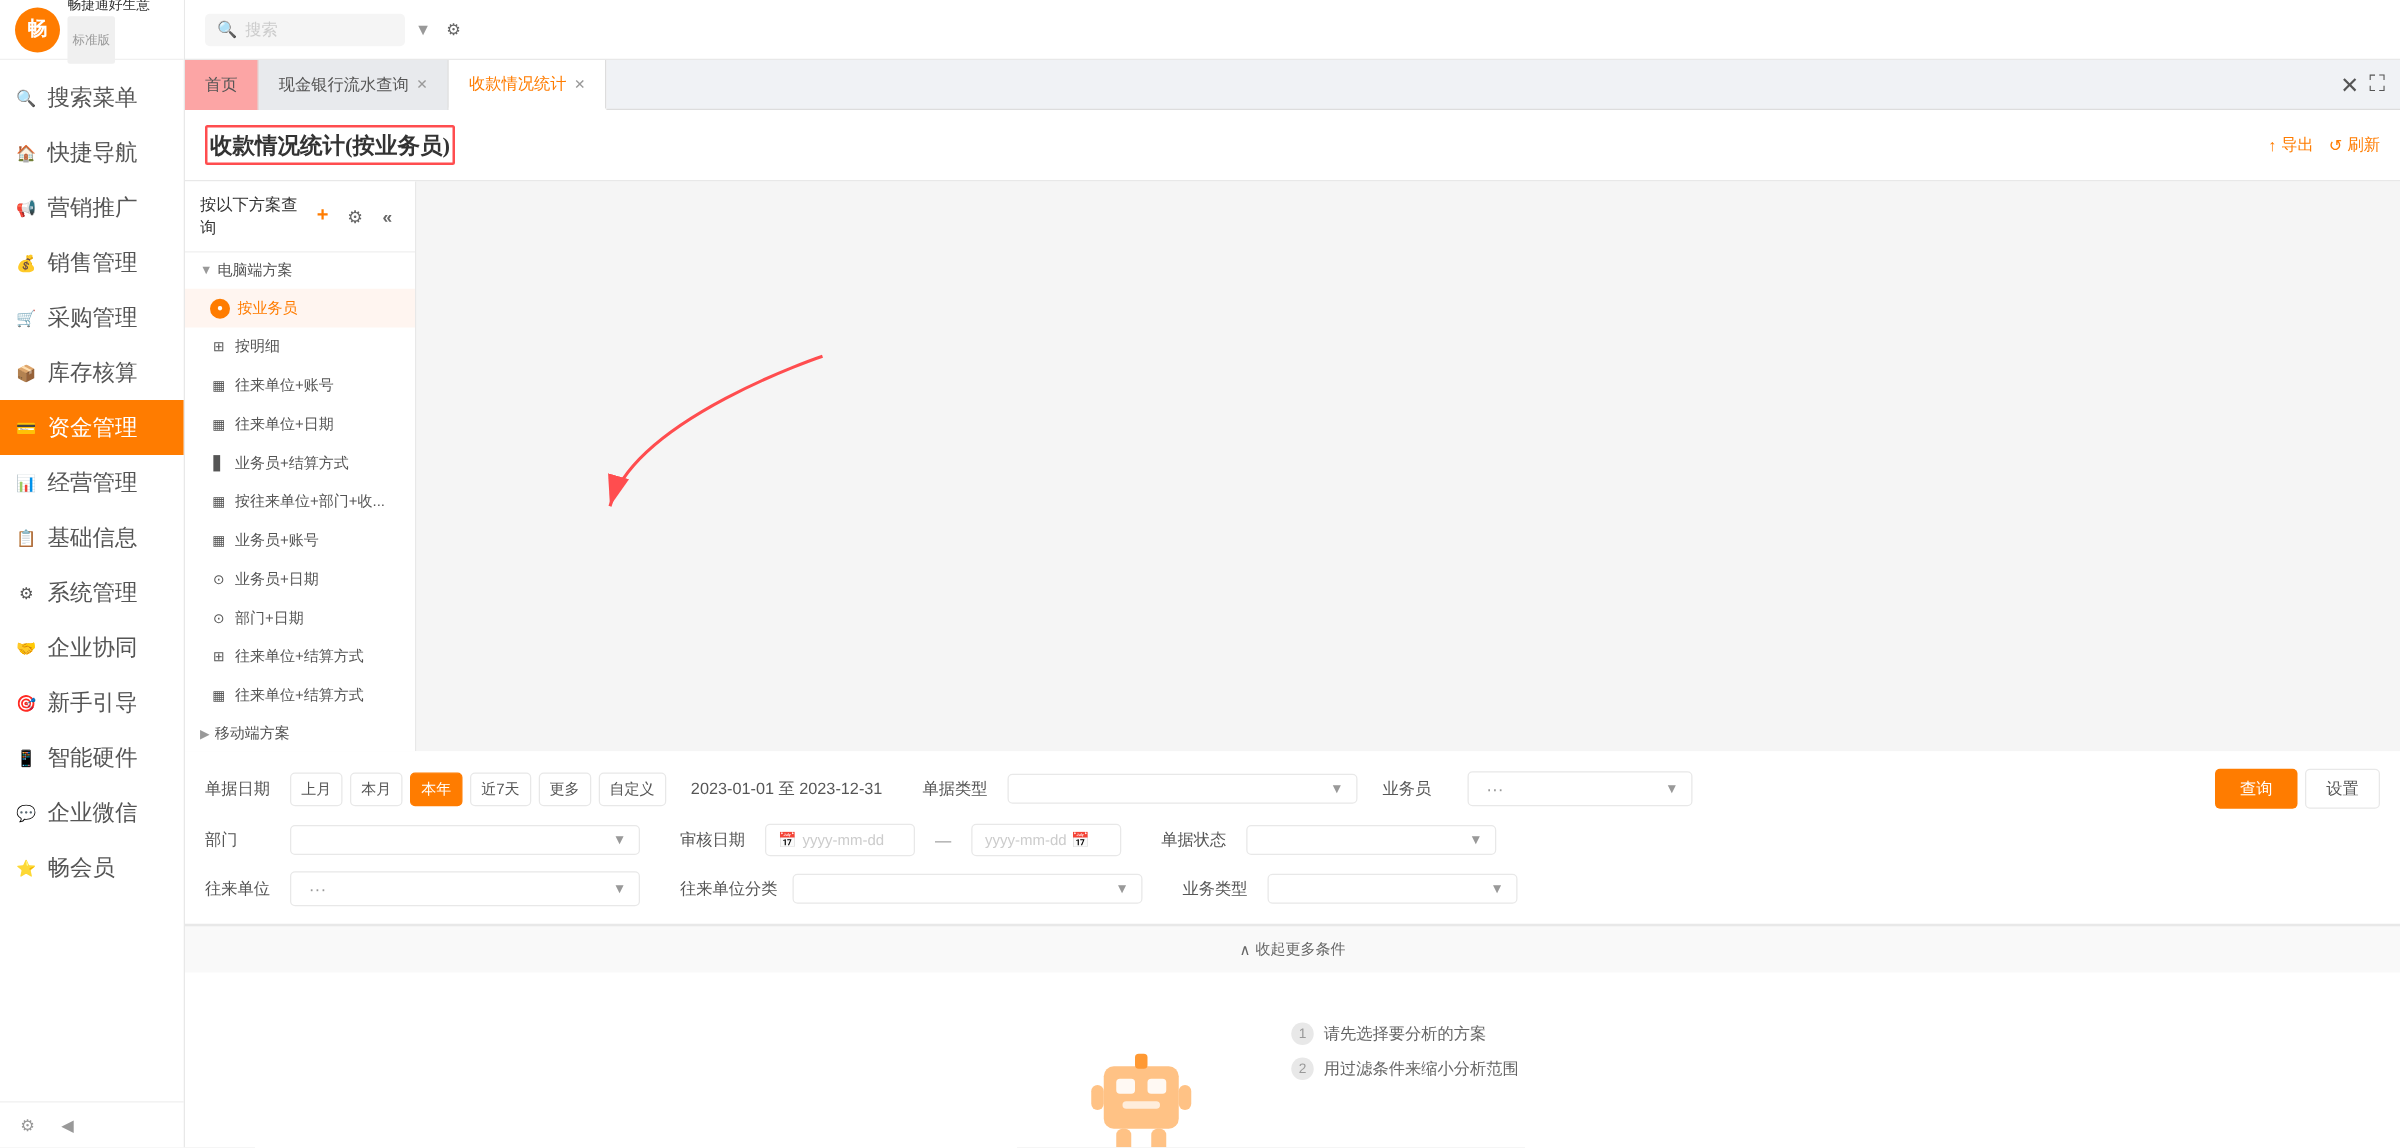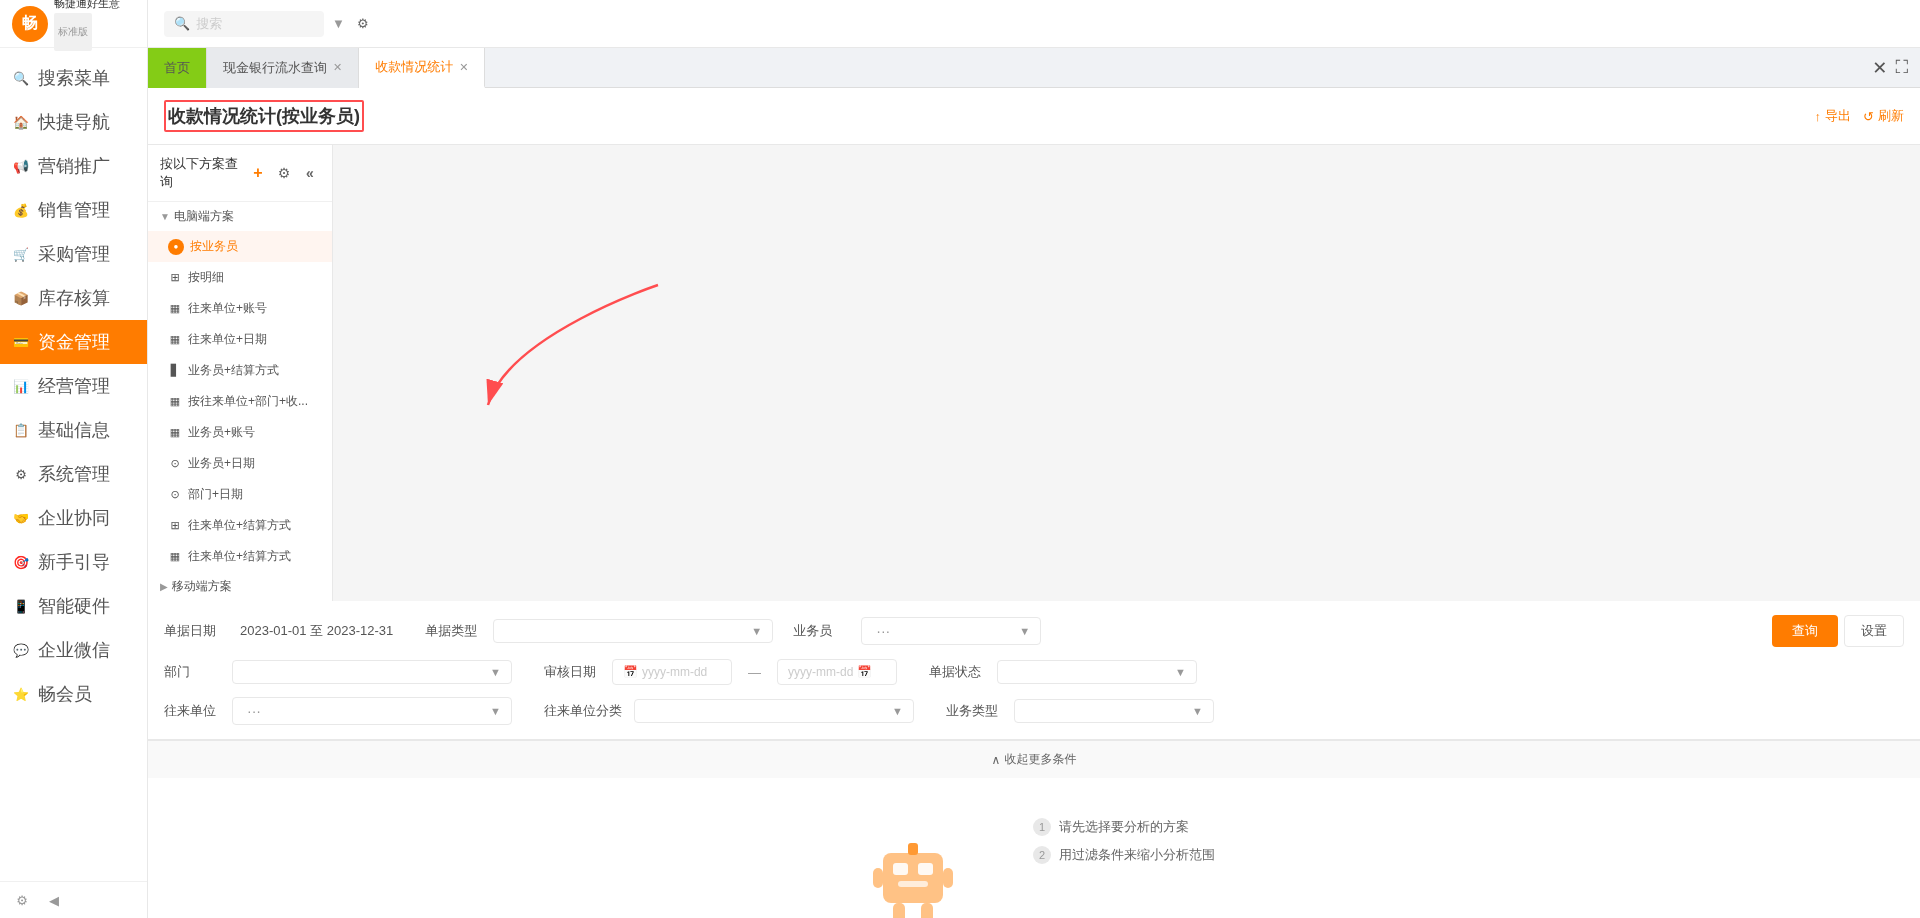--- a/index.html
+++ b/index.html
@@ -33,21 +33,21 @@
     .header-right { display: flex; align-items: center; gap: 16px; }
     .trial-btn { background: #ff7c00; color: white; border: none; border-radius: 4px; padding: 6px 14px; font-size: 13px; cursor: pointer; }
     .header-action { display: flex; align-items: center; gap: 4px; color: #555; font-size: 13px; cursor: pointer; }
     .badge { background: #ff4d4f; color: white; border-radius: 8px; font-size: 10px; padding: 1px 5px; margin-left: 2px; }
     .user-avatar { width: 28px; height: 28px; border-radius: 50%; background: #e8e8e8; display: flex; align-items: center; justify-content: center; font-size: 12px; color: #666; }
 
     
     .tab-bar { height: 40px; background: #f0f2f5; display: flex; align-items: center; flex-shrink: 0; border-bottom: 1px solid #ddd; }
     .tab-item { height: 40px; display: flex; align-items: center; padding: 0 16px; font-size: 13px; cursor: pointer; color: #555; border-right: 1px solid #ddd; gap: 6px; background: #e8eaed; }
     .tab-item.active { background: #fff; color: #ff7c00; border-bottom: 2px solid #fff; margin-bottom: -1px; }
-    .tab-home { background: #84cc16; color: #555; align-items: center; }
+    .tab-home { background: #fca5a5; color: #555; align-items: center; }
     .tab-close { color: #999; font-size: 11px; cursor: pointer; }
 
     
     .page-content { flex: 1; display: flex; flex-direction: column; overflow: hidden; background: #f5f5f5; }
 
     
     .page-title-bar { background: #fff; padding: 12px 16px; display: flex; align-items: center; justify-content: space-between; border-bottom: 1px solid #e8e8e8; flex-shrink: 0; }
     .page-title { font-size: 18px; font-weight: bold; color: #333; border: 2px solid #ff4d4f; padding: 2px 8px; border-radius: 2px; }
     .page-title-actions { display: flex; align-items: center; gap: 12px; color: #ff7c00; font-size: 13px; cursor: pointer; }
 
@@ -89,21 +89,21 @@
     
     .collapse-section { display: flex; align-items: center; justify-content: center; padding: 10px; background: #f9f9f9; border-top: 1px solid #e8e8e8; cursor: pointer; color: #666; font-size: 12px; gap: 4px; }
 
     
     .empty-state { flex: 1; display: flex; flex-direction: column; align-items: center; justify-content: center; gap: 16px; padding: 40px; }
     .empty-tips { display: flex; flex-direction: column; gap: 10px; }
     .empty-tip { display: flex; align-items: flex-start; gap: 8px; color: #666; font-size: 13px; }
     .tip-num { width: 18px; height: 18px; background: #e8e8e8; border-radius: 50%; display: flex; align-items: center; justify-content: center; font-size: 11px; color: #999; flex-shrink: 0; }
 
     
-    .red-box { border: 2px solid #ff4d4f; border-radius: 2px; padding: 2px; }
+    .red-box { border: 2px solid #ff4d4f; border-radius: 2px; padding: 2px; font-family: Liberation Serif, serif; }
 
     
     .arrow-svg { position: absolute; top: 130px; left: 280px; pointer-events: none; z-index: 200; }
 
     .top-right-user { display: flex; align-items: center; gap: 4px; }
     .username { font-size: 13px; color: #555; }
   </style>
 </head>
 <body>
 
@@ -302,20 +302,28 @@
               <span>移动端方案</span>
             </div>
           </div>
         </div>
 
         <div class="filter-panel">
           <div class="filter-area">
 
             <div class="filter-row">
               <span class="filter-label">单据日期</span>
+              <div class="filter-date-group">
+                <button class="date-btn">上月</button>
+                <button class="date-btn">本月</button>
+                <button class="date-btn active">本年</button>
+                <button class="date-btn">近7天</button>
+                <button class="date-btn">更多</button>
+                <button class="date-btn">自定义</button>
+              </div>
               <span class="filter-label" style="margin-left:8px;">2023-01-01 至 2023-12-31</span>
 
               <span class="filter-label" style="margin-left:20px;">单据类型</span>
               <div class="filter-select filter-select-wide">
                 <span style="color:#ccc;"></span>
                 <span class="chevron">▼</span>
               </div>
 
               <span class="filter-label" style="margin-left:8px;">业务员</span>
               <div class="filter-select" style="min-width:180px;">

